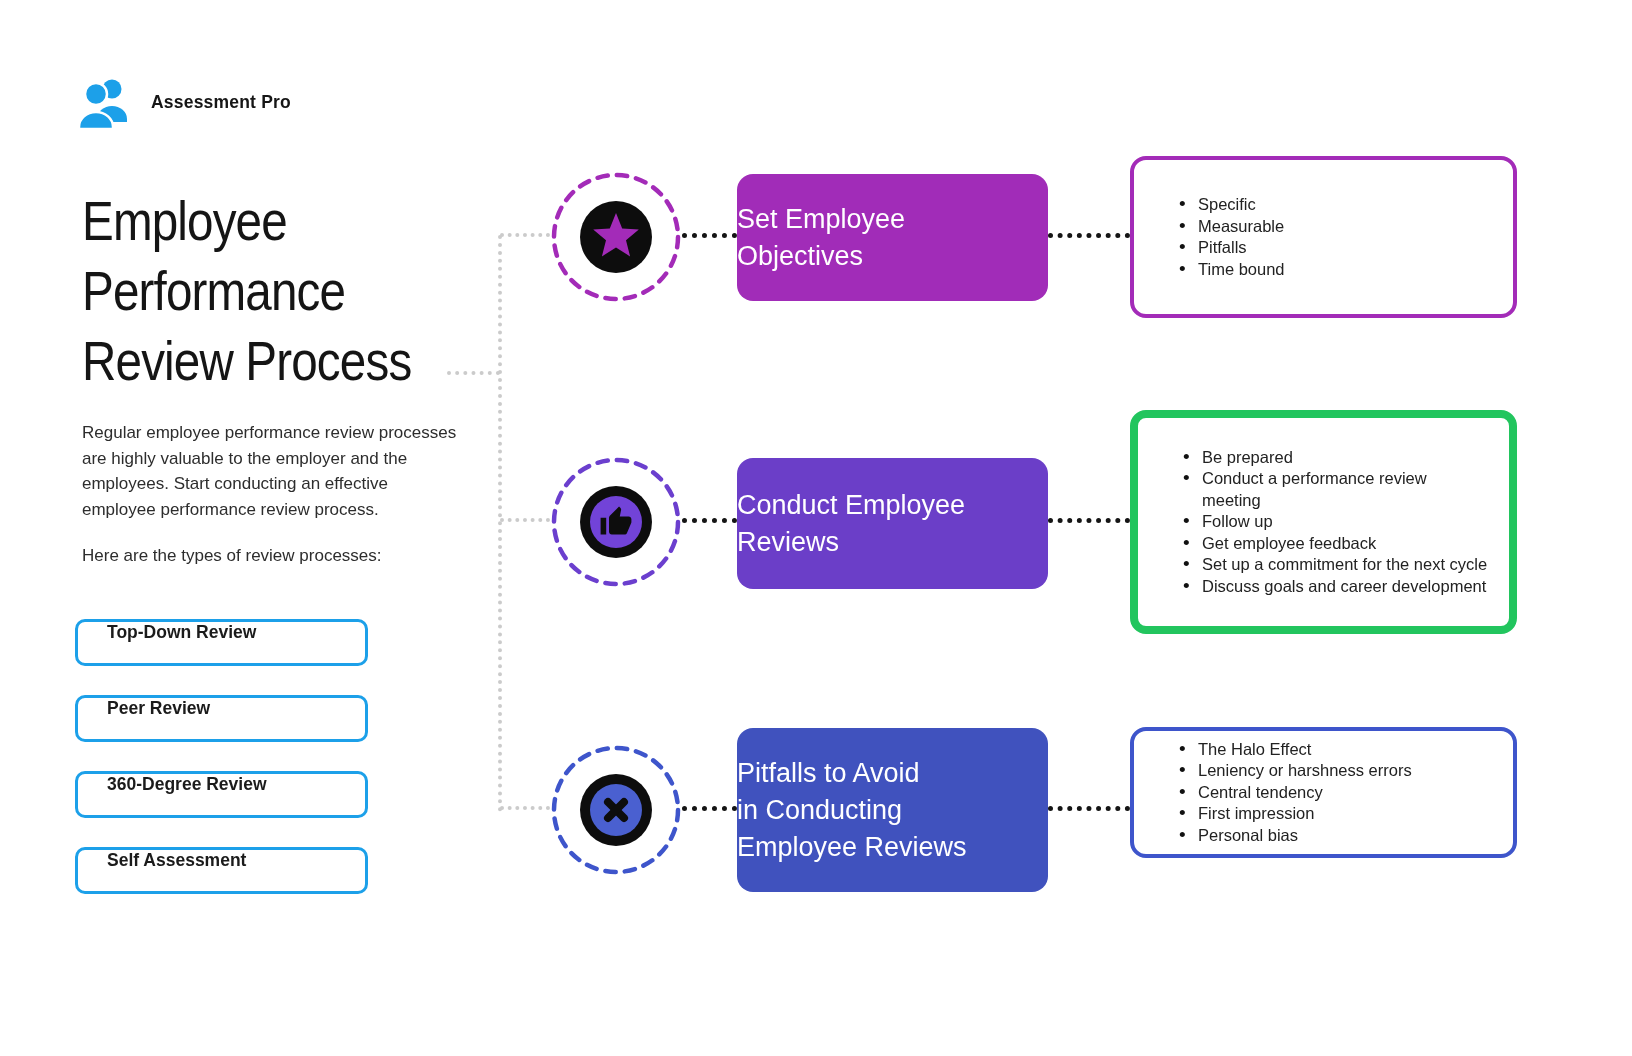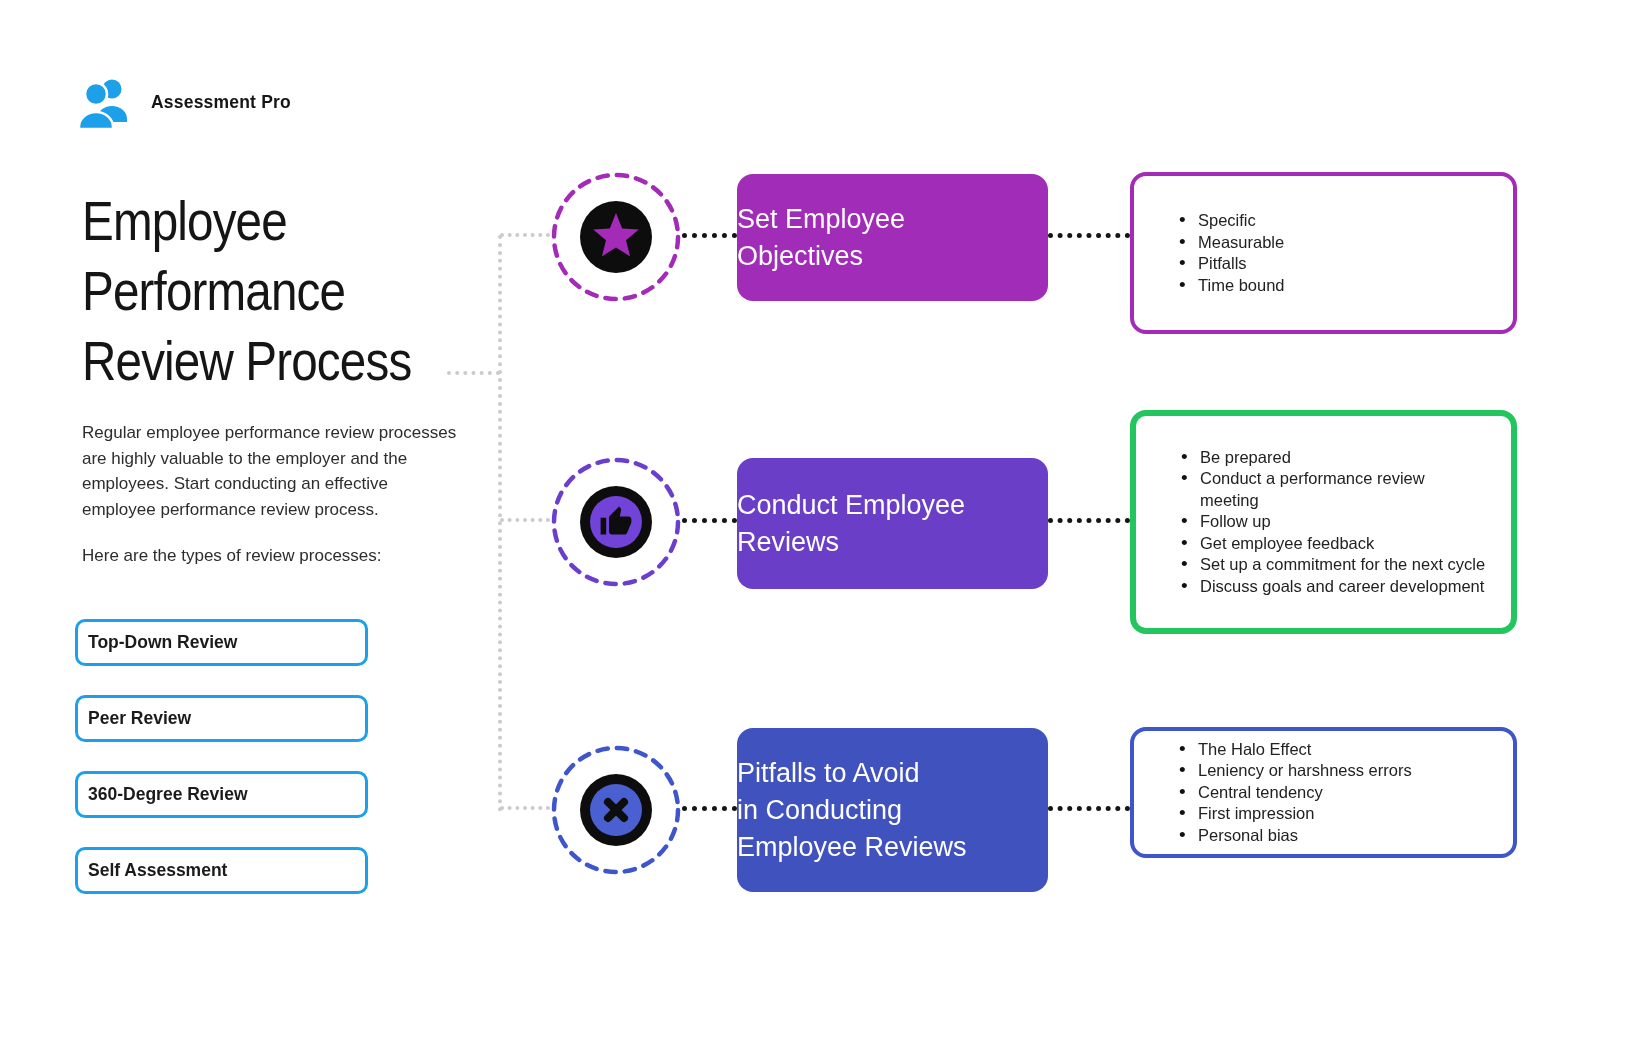--- a/index.html
+++ b/index.html
@@ -24,21 +24,21 @@
   .intro {
     position:absolute; left:82px; top:420px; width:430px;
     font-size:17px; line-height:25.5px; color:#2d2d2d; white-space:pre-line;
   }
   .subheading { position:absolute; left:82px; top:546px; font-size:17px; color:#2d2d2d; }
 
   
   .rtype {
     position:absolute; left:75px; width:293px; height:47px;
     border:3px solid #1CA0E9; border-radius:10px; background:#fff;
-    display:flex; align-items:center; padding-left:10px;
+    display:flex; align-items:flex-start; padding-left:29px;
     font-size:17.5px; font-weight:bold; color:#1b1b1b; cursor:pointer;
   }
   .rtype1 { top:619px; } .rtype2 { top:695px; } .rtype3 { top:771px; } .rtype4 { top:847px; }
 
   
   .dots-gray  { position:absolute; height:0; border-top:4px dotted #CBCBCB; }
   .dots-black { position:absolute; height:0; border-top:5px dotted #151515; }
   .vline      { position:absolute; width:0; border-left:4px dotted #CBCBCB; }
 
   
@@ -54,22 +54,22 @@
   .stage1 { top:174px; height:127px; background:#A12CB8; }
   .stage2 { top:458px; height:131px; background:#6B3EC8; }
   .stage3 { top:728px; height:164px; background:#4052BE; }
   .stage span { display:block; }
 
   
   .card {
     position:absolute; left:1130px; width:387px; background:#fff;
     border-radius:16px; display:flex; flex-direction:column; justify-content:center;
   }
-  .card1 { top:172px; height:162px; border:4px solid #A32BB8; }
-  .card2 { top:410px; height:224px; border:6px solid #22c55e; }
+  .card1 { top:156px; height:162px; border:4px solid #A32BB8; }
+  .card2 { top:410px; height:224px; border:8px solid #22c55e; }
   .card3 { top:727px; height:131px; border:4px solid #3E55CB; }
   .card ul { list-style:none; margin-left:44px; }
   .card li {
     position:relative; padding-left:20px; font-size:16.5px; line-height:21.5px;
     color:#222222; white-space:pre-line;
   }
   .card li::before { content:"\2022"; position:absolute; left:1px; top:-1px; font-size:19px; color:#111; }
 </style>
 </head>
 <body>

